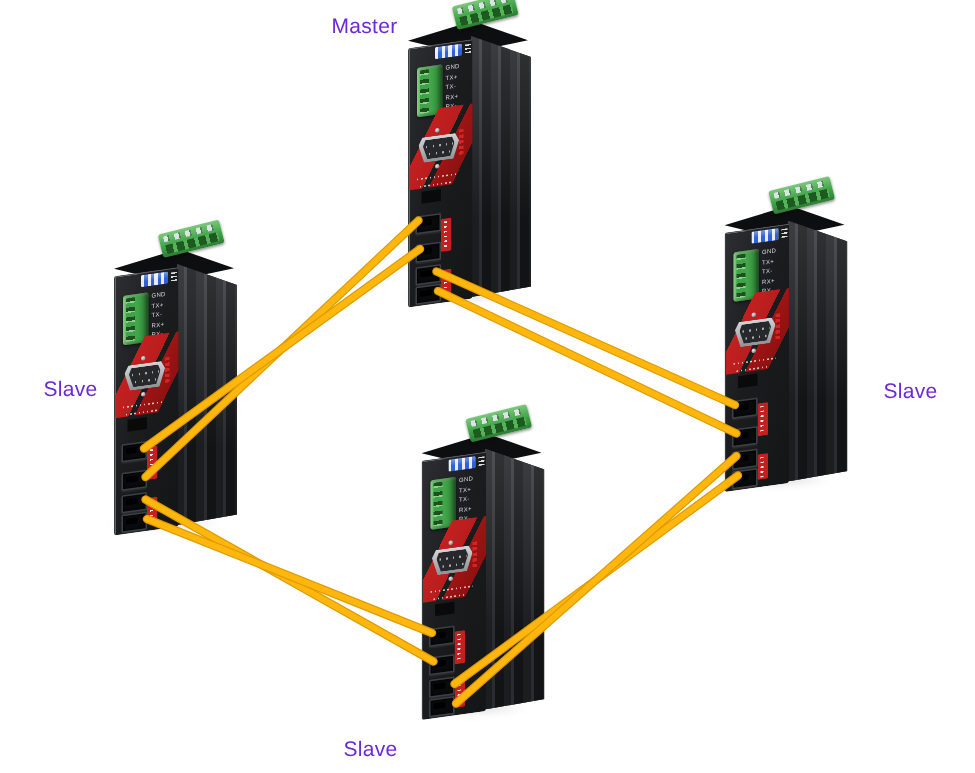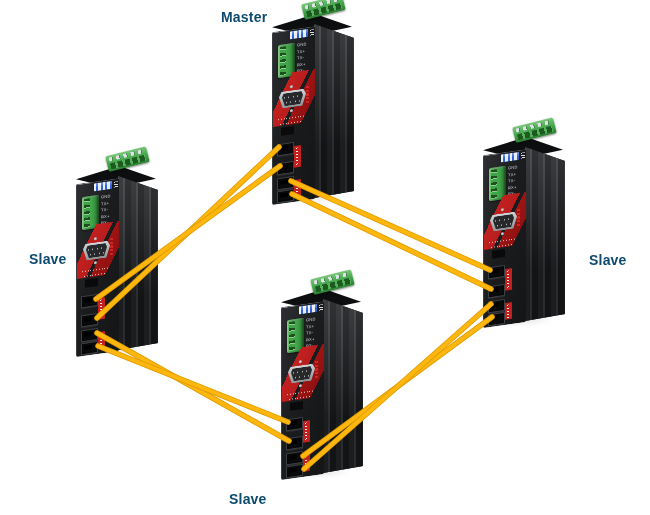--- a/index.html
+++ b/index.html
@@ -4,21 +4,21 @@
 <style>
   html,body{margin:0;padding:0;background:#ffffff;}
   #canvas{
     position:relative;width:650px;height:515px;background:#ffffff;overflow:hidden;
     font-family:"Liberation Sans",sans-serif;
   }
   
   #cables{position:absolute;left:0;top:0;width:650px;height:515px;z-index:50;pointer-events:none;}
   
   .node-label{
-    position:absolute;z-index:60;font-weight:700;font-size:14px;color:#0c4a6e;
+    position:absolute;z-index:60;font-weight:400;font-size:14px;color:#6d28d9;
     letter-spacing:.2px;white-space:nowrap;
   }
   
   .device{position:absolute;width:86px;height:198px;z-index:10;}
   .d-shadow{
     position:absolute;left:-6px;top:186px;width:78px;height:10px;
     background:radial-gradient(ellipse at center,rgba(0,0,0,.16),rgba(0,0,0,0) 70%);
     filter:blur(2px);
   }
   .d-top{

